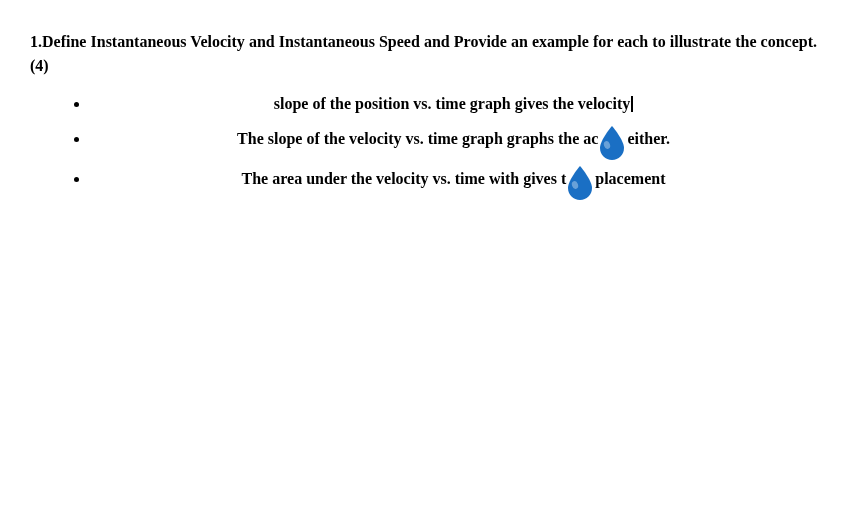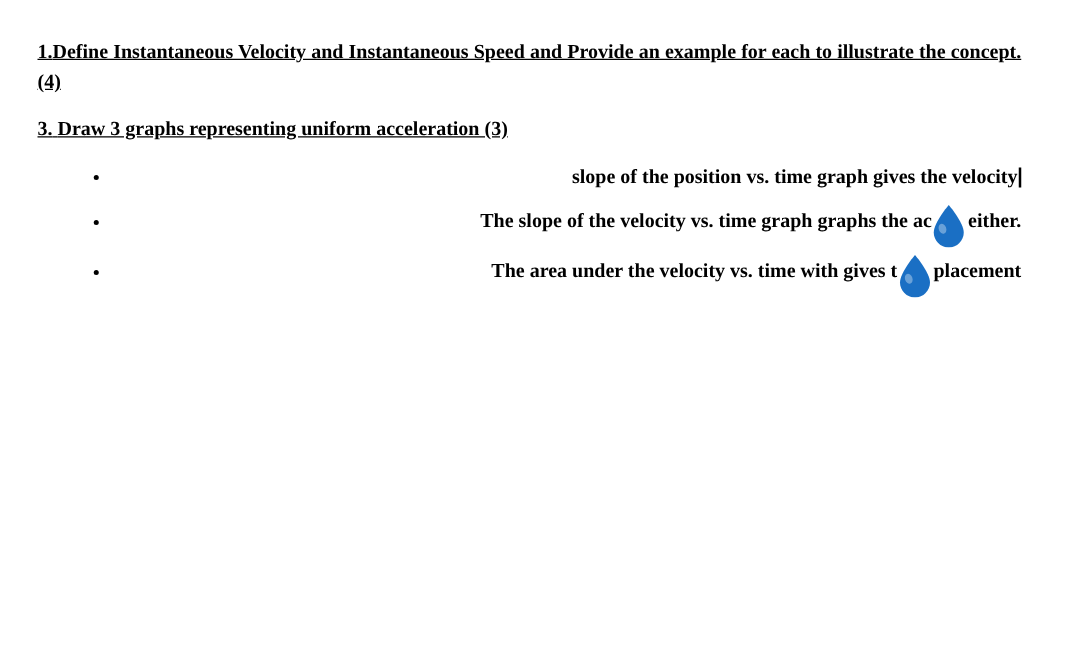--- a/index.html
+++ b/index.html
@@ -19,38 +19,37 @@
     }
 
     .content-area {
       max-width: 800px;
     }
 
     .question {
       margin-bottom: 14px;
       line-height: 1.5;
       text-align: justify;
-      text-decoration: underline;
     }
 
     .question-text {
       font-weight: bold;
     }
 
     .bullet-list {
       list-style: disc;
       margin-left: 60px;
       margin-top: 8px;
     }
 
     .bullet-list li {
       font-weight: bold;
       margin-bottom: 8px;
       line-height: 1.5;
-      text-align: right;
+      text-align: center;
     }
 
     .cursor {
       display: inline-block;
       width: 2px;
       height: 1em;
       background: #000;
       vertical-align: text-bottom;
       margin-left: 1px;
     }
@@ -58,23 +57,20 @@
 </head>
 <body>
 
 <div class="content-area">
 
   <div class="question">
     <span class="question-text">1.</span><span class="question-text">Define Instantaneous Velocity and Instantaneous Speed and Provide an example for each to illustrate the concept. (4)</span>
   </div>
 
 
-  <div class="question">
-    <span class="question-text">3.</span> <span class="question-text">Draw 3 graphs representing uniform acceleration (3)</span>
-  </div>
 
 
 
   <ul class="bullet-list">
     <li>
       <span>slope of the position vs. time graph gives the velocity</span><span class="cursor"></span>
     </li>
     <li>
       <span>The slope of the velocity vs. time graph graphs the ac</span><svg width="32" height="36" viewBox="0 0 32 36" style="vertical-align:middle; margin: 0 -1px -4px -2px;">
           <path d="M16 2 C16 2, 4 16, 4 24 C4 30.6 9.4 36 16 36 C22.6 36 28 30.6 28 24 C28 16, 16 2, 16 2Z" fill="#1a6fc4"></path>

